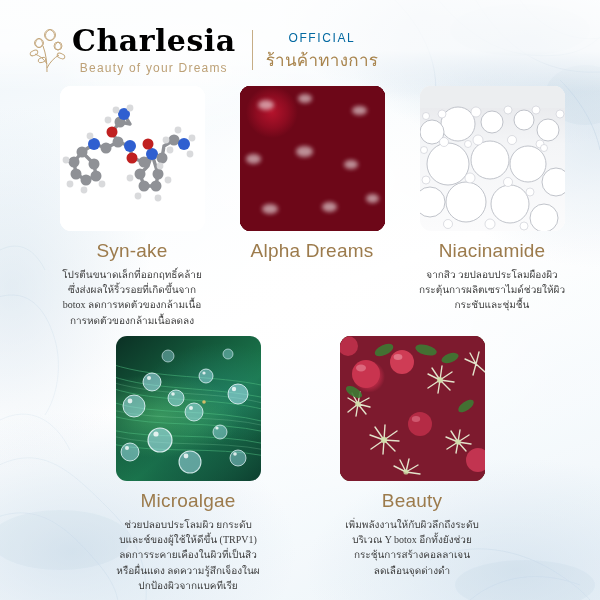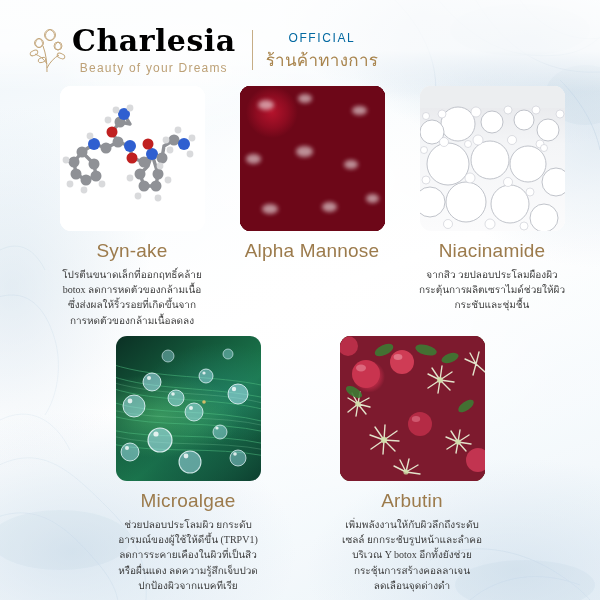--- a/index.html
+++ b/index.html
@@ -328,40 +328,40 @@
             <circle cx="98" cy="112" r="3.4"></circle>
               <circle cx="108" cy="94" r="3.4"></circle>
             <circle cx="100" cy="80" r="3.4"></circle>
               <circle cx="110" cy="64" r="3.4"></circle>
           </g>
         </svg>
       </div>
       <div class="card-title">Syn-ake</div>
       <div class="card-desc">
         <div>โปรตีนขนาดเล็กที่ออกฤทธิ์คล้าย</div>
+        <div>ซึ่งส่งผลให้ริ้วรอยที่เกิดขึ้นจาก</div>
         <div>botox ลดการหดตัวของกล้ามเนื้อ</div>
-        <div>ซึ่งส่งผลให้ริ้วรอยที่เกิดขึ้นจาก</div>
         <div>การหดตัวของกล้ามเนื้อลดลง</div>
       </div>
     </div>
 
     <div class="card">
       <div class="card-media">
         <div class="art art-cranberry"></div>
         <div class="gloss" style="left:18px;top:14px;width:16px;height:10px;"></div>
         <div class="gloss" style="left:58px;top:8px;width:14px;height:9px;"></div>
         <div class="gloss" style="left:112px;top:20px;width:15px;height:9px;"></div>
         <div class="gloss" style="left:6px;top:68px;width:15px;height:10px;"></div>
         <div class="gloss" style="left:56px;top:60px;width:17px;height:11px;"></div>
         <div class="gloss" style="left:104px;top:74px;width:14px;height:9px;"></div>
         <div class="gloss" style="left:22px;top:118px;width:16px;height:10px;"></div>
         <div class="gloss" style="left:82px;top:116px;width:15px;height:10px;"></div>
         <div class="gloss" style="left:126px;top:108px;width:13px;height:9px;"></div>
       </div>
-      <div class="card-title">Alpha Mannose</div>
+      <div class="card-title">Alpha Dreams</div>
     </div>
 
     <div class="card">
       <div class="card-media">
         <div class="art art-bubbles"></div>
         <svg class="art" viewBox="0 0 145 145">
           <rect x="0" y="0" width="145" height="22" fill="#eceef0"></rect>
           <g fill="#ffffff" stroke="#b9bcc4" stroke-width="0.9">
             <circle cx="38" cy="38" r="17"></circle>
             <circle cx="72" cy="36" r="11"></circle>
@@ -473,23 +473,23 @@
             <circle cx="11" cy="112" r="2"></circle>
               <circle cx="70" cy="120" r="2.4"></circle>
             <circle cx="119" cy="118" r="1.8"></circle>
           </g>
           <circle cx="88" cy="66" r="1.8" fill="#f2c56a" opacity="0.85"></circle>
         </svg>
       </div>
       <div class="card-title">Microalgae</div>
       <div class="card-desc">
         <div>ช่วยปลอบประโลมผิว ยกระดับ</div>
-        <div>อารมณ์ของผู้ใช้ให้ดีขึ้น (TRPV1)</div>
+        <div>บและช์ของผู้ใช้ให้ดีขึ้น (TRPV1)</div>
         <div>ลดการระคายเคืองในผิวที่เป็นสิว</div>
-        <div>หรือผื่นแดง ลดความรู้สึกเจ็บปวด</div>
+        <div>หรือผื่นแดง ลดความรู้สึกเจ็องในผ</div>
         <div>ปกป้องผิวจากแบคทีเรีย</div>
       </div>
     </div>
 
     <div class="card">
       <div class="card-media">
         <div class="art art-mannose"></div>
         <svg class="art" viewBox="0 0 145 145">
           <g stroke="#e9eed4" stroke-width="1.4" stroke-linecap="round" opacity="0.95">
             <g transform="translate(100,44)">
@@ -530,24 +530,23 @@
           </g>
           <g fill="#3e7a34" opacity="0.9">
             <ellipse cx="44" cy="14" rx="10" ry="5" transform="rotate(-25 44 14)"></ellipse>
             <ellipse cx="86" cy="14" rx="11" ry="5" transform="rotate(15 86 14)"></ellipse>
             <ellipse cx="110" cy="22" rx="9" ry="4.4" transform="rotate(-20 110 22)"></ellipse>
             <ellipse cx="14" cy="56" rx="9" ry="4.4" transform="rotate(30 14 56)"></ellipse>
             <ellipse cx="126" cy="70" rx="9" ry="4.4" transform="rotate(-35 126 70)"></ellipse>
           </g>
         </svg>
       </div>
-      <div class="card-title">Arbutin</div>
+      <div class="card-title">Beauty</div>
       <div class="card-desc">
         <div>เพิ่มพลังงานให้กับผิวลึกถึงระดับ</div>
-        <div>เซลล์ ยกกระชับรูปหน้าและลำคอ</div>
         <div>บริเวณ Y botox อีกทั้งยังช่วย</div>
         <div>กระชุ้นการสร้างคอลลาเจน</div>
         <div>ลดเลือนจุดด่างดำ</div>
       </div>
     </div>
 
   </div>
 
 </div>
 

